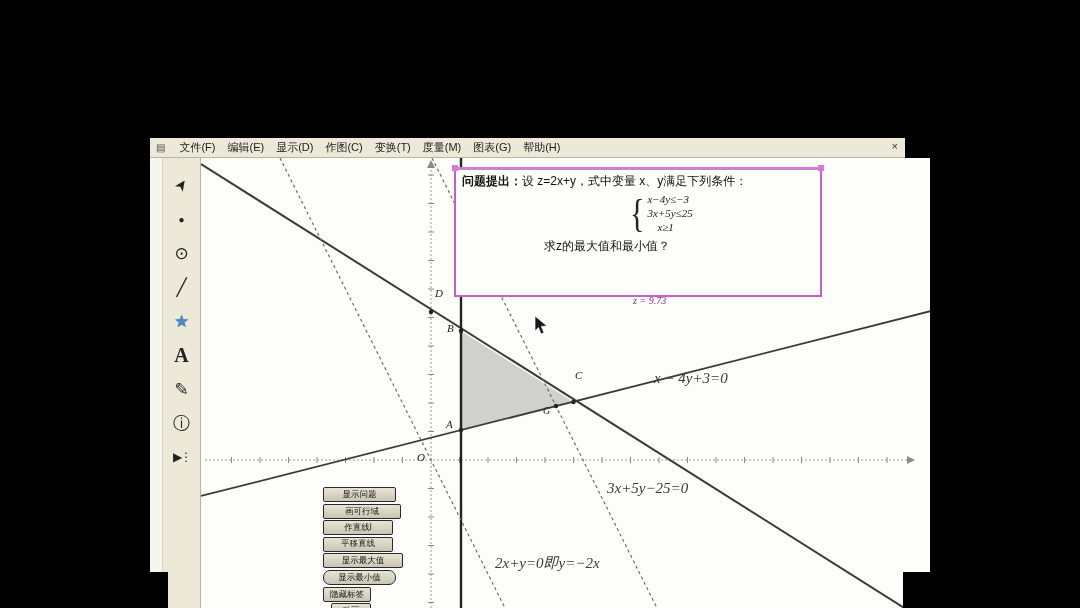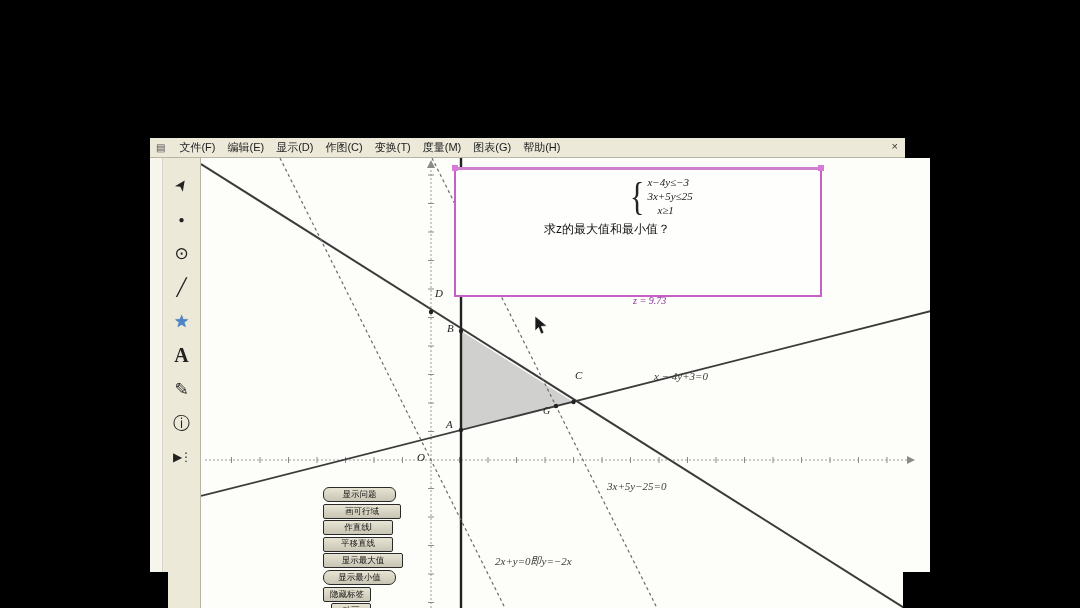--- a/index.html
+++ b/index.html
@@ -23,42 +23,42 @@
   .tool:nth-child(2){font-size:10px;}
   .tool:nth-child(5){color:#4a86c8;text-shadow:0 0 1px #2a5a9a;}
   .tool:nth-child(6){font-family:"Liberation Serif",serif;font-weight:bold;font-size:20px;}
   .tool:nth-child(9){font-size:12px;letter-spacing:-2px;}
   
   .canvas{position:relative;flex:1;background:#fdfdfa;overflow:hidden;}
   .canvas svg{position:absolute;left:0;top:0;}
   .pt-label{position:absolute;font-family:"Liberation Serif",serif;font-style:italic;
             font-size:11px;color:#222;}
   .math-label{position:absolute;font-family:"Liberation Serif",serif;font-style:italic;
-              font-size:11px;color:#3a3a3a;white-space:nowrap;filter:blur(.2px);}
+              font-size:15px;color:#3a3a3a;white-space:nowrap;filter:blur(.2px);}
   .z-label{position:absolute;font-family:"Liberation Serif",serif;font-style:italic;
            font-size:10px;color:#8a2d9c;white-space:nowrap;}
   
   .problem-box{position:absolute;left:253px;top:9px;width:368px;height:130px;background:#fefefc;
                border:2px solid #c65fc6;border-top:3px solid #cf7fd0;box-sizing:border-box;
                padding:3px 6px;}
   .pb-handle{position:absolute;width:6px;height:6px;background:#d77ad7;}
   .pb-line1{font-size:12px;color:#111;white-space:nowrap;filter:blur(.25px);}
   .pb-title{font-weight:bold;}
   .pb-constraints{display:flex;align-items:center;margin:2px 0 0 168px;}
   .pb-brace{font-family:"Liberation Serif",serif;font-size:30px;font-weight:200;color:#222;
             transform:scaleY(1.35);margin-right:3px;}
   .pb-constraints .rows div{font-family:"Liberation Serif",serif;font-style:italic;
             font-size:11px;line-height:14px;color:#222;filter:blur(.2px);}
   .pb-question{margin:4px 0 0 82px;font-size:12px;color:#111;filter:blur(.25px);}
   
   .action-buttons{position:absolute;left:122px;top:329px;width:110px;}
   .act-btn{height:13px;margin-bottom:1.6px;border:1px solid #2a2a2a;border-radius:2px;
            background:linear-gradient(#e8e4d4,#c9c5b4);font-size:8.5px;line-height:12px;
            color:#111;text-align:center;overflow:hidden;white-space:nowrap;filter:blur(.45px);}
-  .act-btn:nth-child(1){width:71px;border-radius:6px;}  .act-btn:nth-child(2){width:76px;}
+  .act-btn:nth-child(1){width:71px;}  .act-btn:nth-child(2){width:76px;}
   .act-btn:nth-child(3){width:68px;}  .act-btn:nth-child(4){width:68px;font-family:Liberation Mono, monospace;}
   .act-btn:nth-child(5){width:78px;}  .act-btn:nth-child(6){width:71px;border-radius:7px;}
   .act-btn:nth-child(7){width:46px;}  .act-btn:nth-child(8){width:38px;margin-left:8px;}
   
   .patch{position:absolute;background:#000;}
 </style>
 </head>
 <body>
 
 <div id="screen">
@@ -172,20 +172,23 @@
 
         <div class="math-label" style="left:262px;top:99px;font-size:9.5px;">x=1</div>
         <div class="math-label" style="left:453px;top:212px;">x − 4y+3=0</div>
         <div class="math-label" style="left:406px;top:322px;">3x+5y−25=0</div>
         <div class="math-label" style="left:294px;top:396px;">2x+y=0即y=−2x</div>
         <div class="z-label" style="left:432px;top:137px;">z = 9.73</div>
 
         <div class="problem-box">
           <div class="pb-handle" style="left:-4px;top:-5px;"></div>
           <div class="pb-handle" style="right:-4px;top:-5px;"></div>
+          <div class="pb-line1">
+            <span class="pb-title">问题提出：</span><span>设 z=2x+y，式中变量 x、y满足下列条件：</span>
+          </div>
           <div class="pb-constraints">
             <span class="pb-brace">{</span>
             <div class="rows">
               <div>x−4y≤−3</div>
               <div>3x+5y≤25</div>
               <div style="padding-left:10px;">x≥1</div>
             </div>
           </div>
           <div class="pb-question">求z的最大值和最小值？</div>
         </div>

